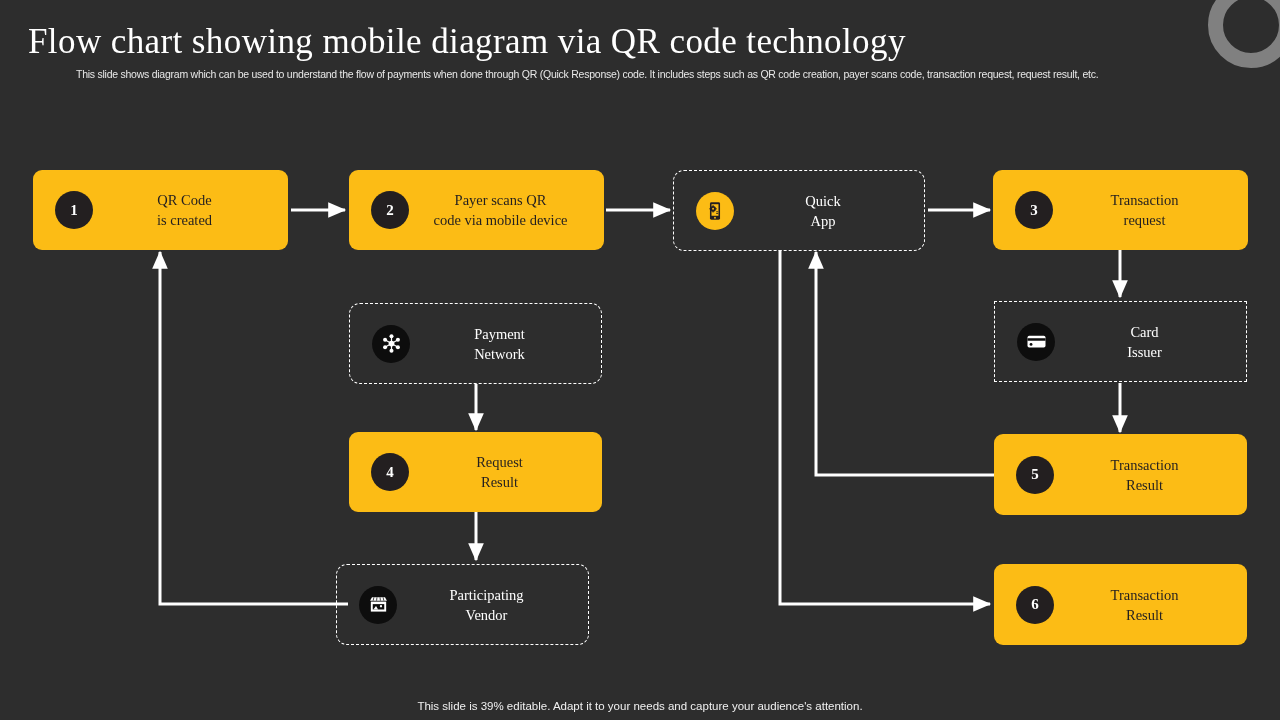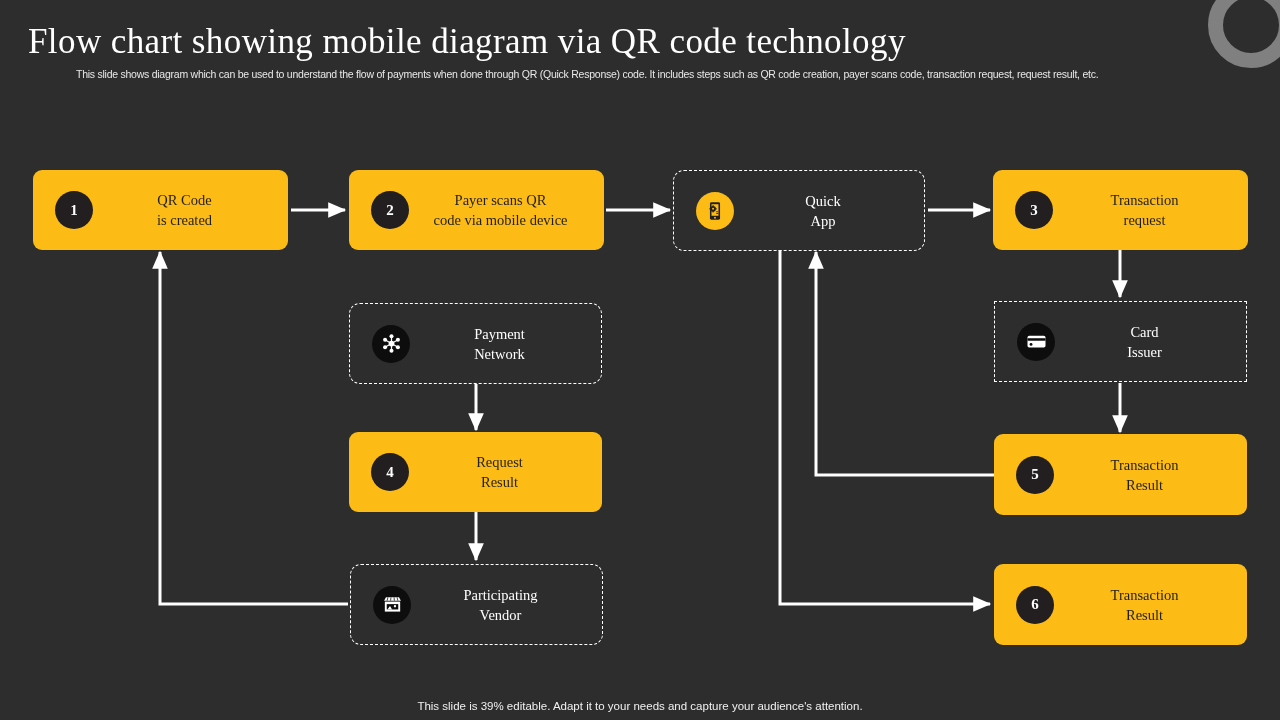--- a/index.html
+++ b/index.html
@@ -268,21 +268,21 @@
     <div class="node-label">Request
 Result</div>
   </div>
 
   <div class="node solid" style="left:994px; top:434px; width:253px; height:81px;">
     <div class="badge">5</div>
     <div class="node-label">Transaction
 Result</div>
   </div>
 
-  <div class="node dashed" style="left:350px; top:564px; width:253px; height:81px;">
+  <div class="node dashed" style="left:336px; top:564px; width:253px; height:81px;">
     <div class="icon-circle dark">
       <svg width="23" height="23" viewBox="0 0 24 24" aria-hidden="true">
         <path d="M3.2,8.2 L5.2,4.4 L18.8,4.4 L20.8,8.2 z" fill="#ffffff"></path>
         <rect x="4" y="9" width="16" height="10.4" fill="#ffffff"></rect>
         <rect x="6" y="11.6" width="12" height="5.6" fill="#0d0d0d"></rect>
         <path d="M6.6,17.2 L9.4,13.6 L11.6,17.2 z" fill="#ffffff"></path>
         <circle cx="14.6" cy="13.8" r="1.2" fill="#ffffff"></circle>
         <g stroke="#0d0d0d" stroke-width="0.8">
           <line x1="7.2" y1="4.6" x2="6.4" y2="8"></line>
           <line x1="10.4" y1="4.6" x2="10" y2="8"></line>

